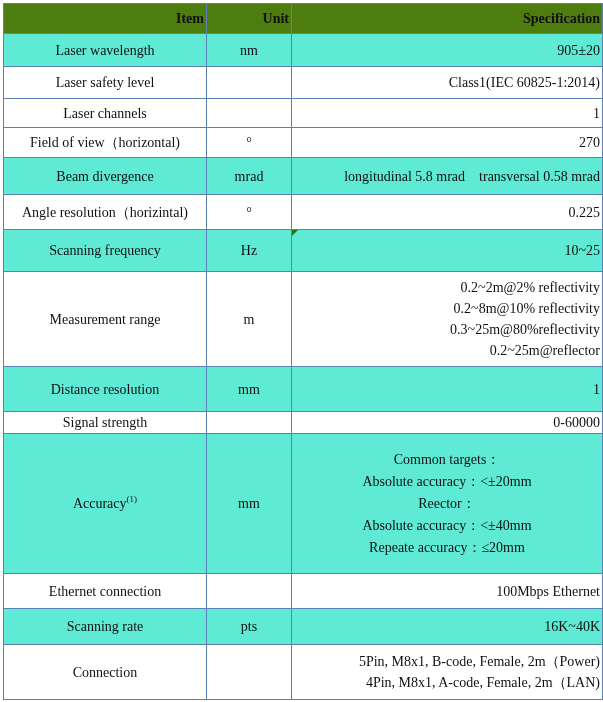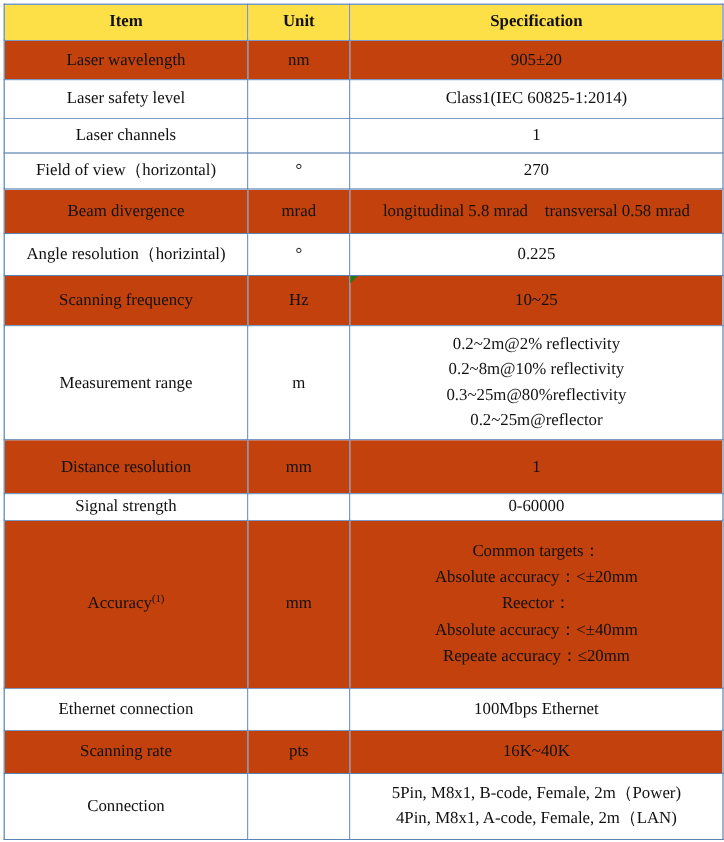--- a/index.html
+++ b/index.html
@@ -32,30 +32,32 @@
       vertical-align: middle;
       font-size: 14px;
       line-height: 21px;
       padding: 0 2px;
       position: relative;
       white-space: nowrap;
     }
     .spec-table th {
       font-weight: bold;
       font-size: 14px;
-      background: #fde047;
+      background: #4d7c0f;
+      text-align: right;
     }
     .spec-table tr.shaded td {
-      background: #c2410c;
+      background: #5eead4;
     }
     .spec-table tr.plain td {
       background: #ffffff;
     }
     .spec-line {
       display: block;
+      text-align: right;
     }
     .acc-line {
       display: block;
       line-height: 22px;
     }
     sup.footnote {
       font-size: 9px;
       vertical-align: super;
       line-height: 0;
     }

